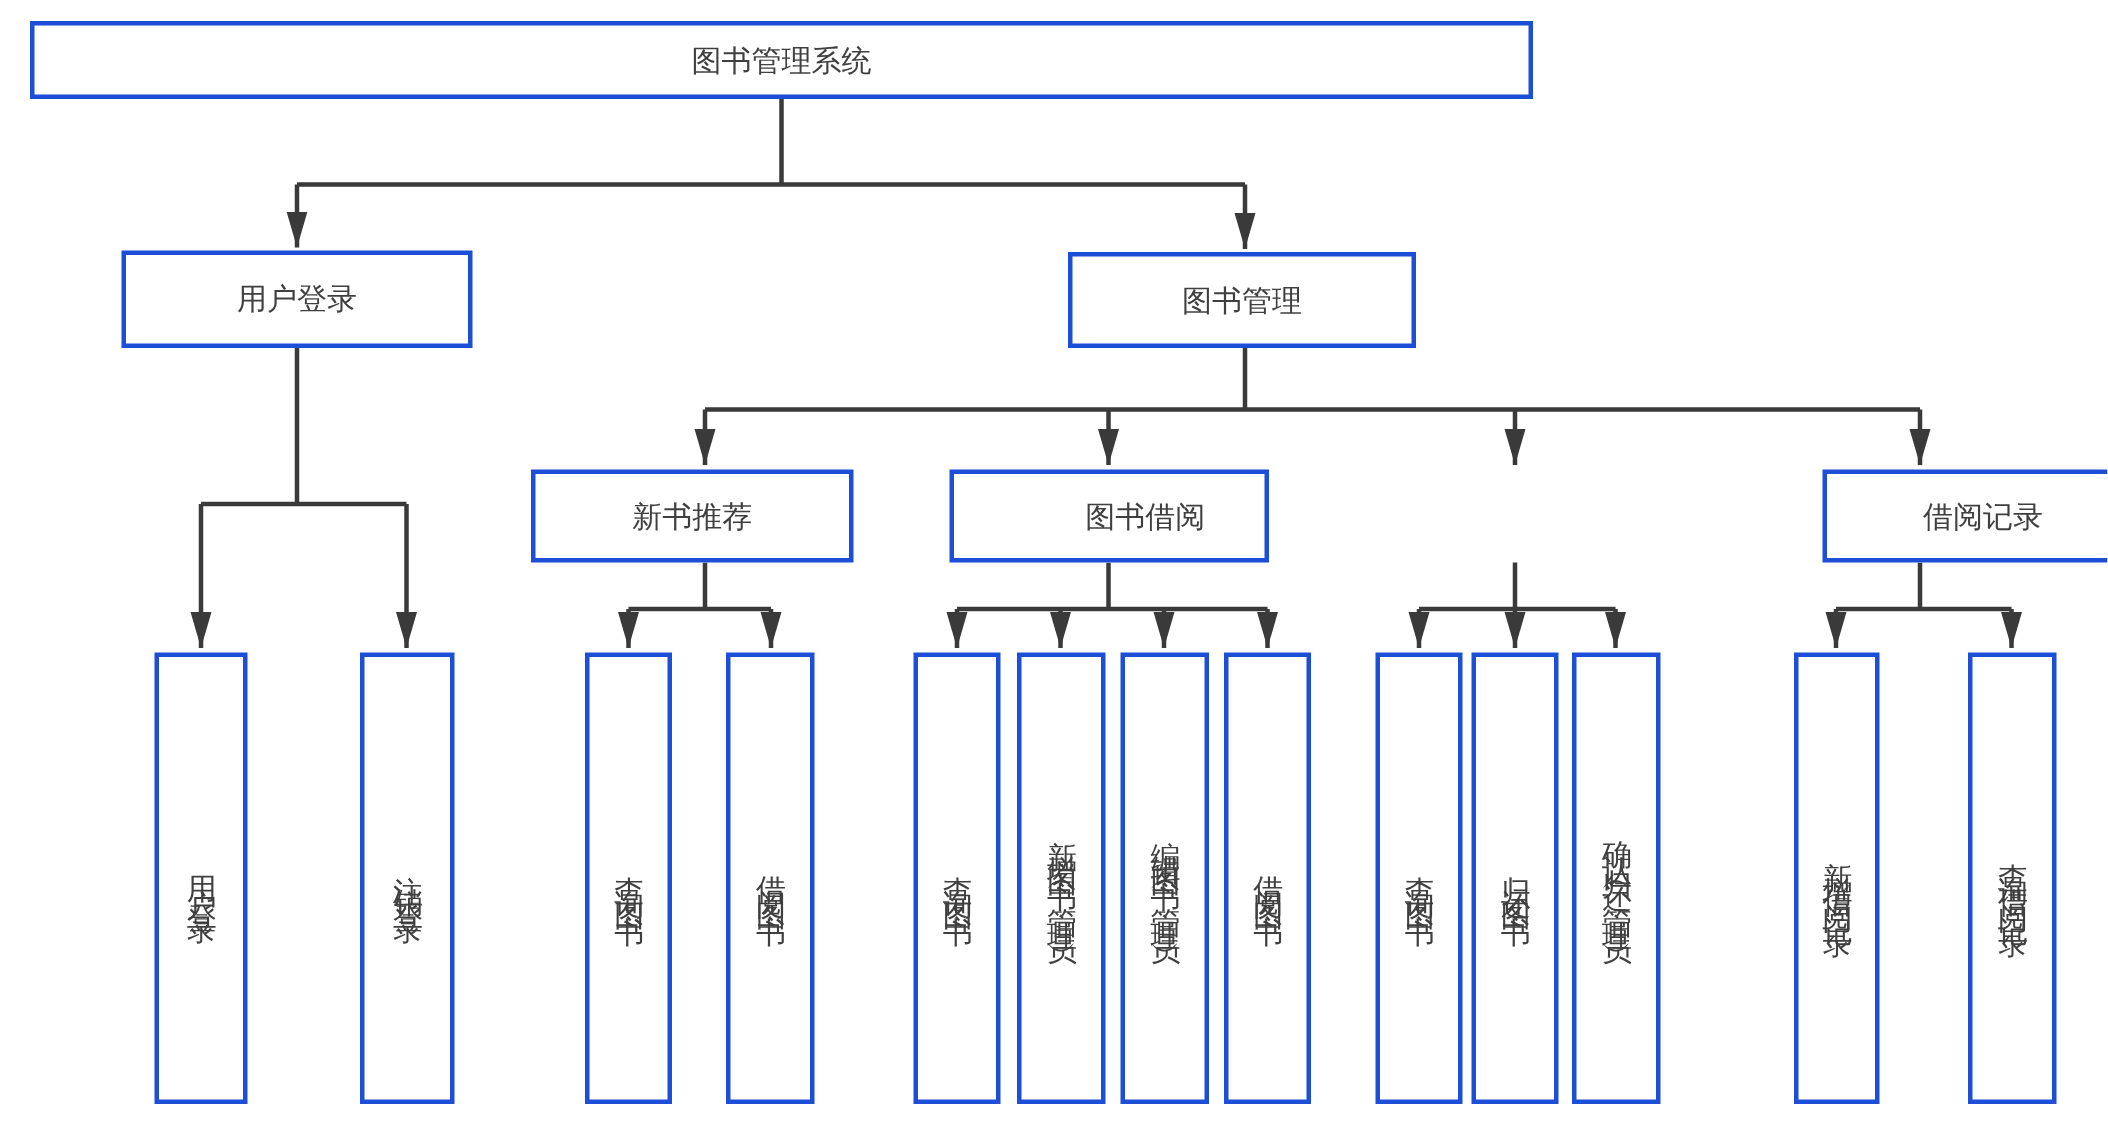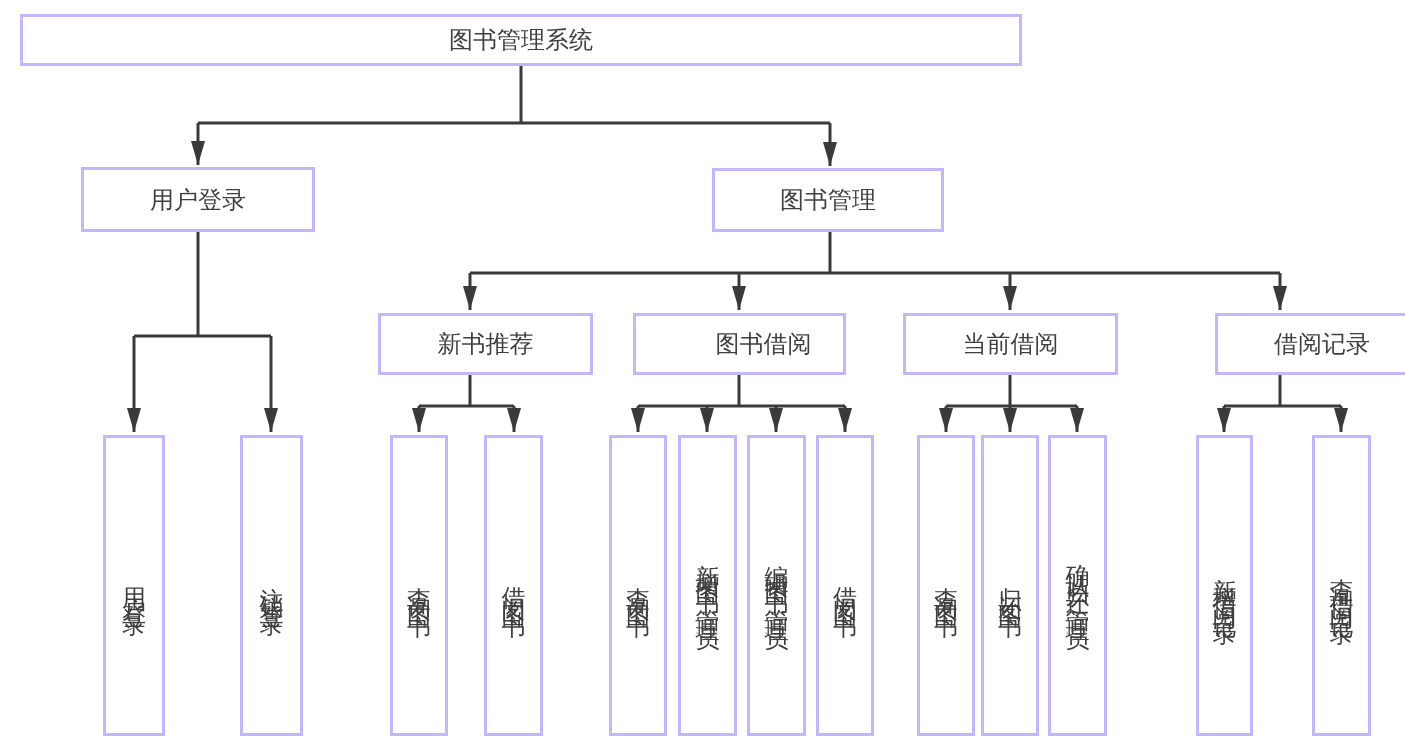--- a/index.html
+++ b/index.html
@@ -9,26 +9,26 @@
     height: 747px;
     background: #ffffff;
     font-family: "Liberation Sans", sans-serif;
     overflow: hidden;
   }
   #connectors { position: absolute; left: 0; top: 0; }
   .node {
     position: absolute;
     box-sizing: border-box;
     background: #ffffff;
-    border: 3px solid #c4b5fd;
+    border: 3px solid #1d4ed8;
     display: flex;
     align-items: center;
     justify-content: center;
     color: #3f3f3f;
-    font-size: 24px;
+    font-size: 20px;
   }
   .node .label { white-space: nowrap; }
   .node.v .label {
     writing-mode: vertical-rl;
     text-orientation: mixed;
     letter-spacing: 9px;
     line-height: 1;
   }
   .watermark {
     position: absolute;
@@ -92,28 +92,25 @@
     <span class="label">图书管理系统</span>
   </div>
 
   <div class="node" style="left:81px; top:167px; width:234px; height:65px;">
     <span class="label">用户登录</span>
   </div>
   <div class="node" style="left:712px; top:168px; width:232px; height:64px;">
     <span class="label">图书管理</span>
   </div>
 
-  <div class="node" style="left:378px; top:313px; width:215px; height:62px;">
+  <div class="node" style="left:354px; top:313px; width:215px; height:62px;">
     <span class="label">新书推荐</span>
   </div>
   <div class="node" style="left:633px; top:313px; width:213px; height:62px;padding-left:48px;">
     <span class="label">图书借阅</span>
-  </div>
-  <div class="node" style="left:903px; top:313px; width:215px; height:62px;">
-    <span class="label">当前借阅</span>
   </div>
   <div class="node" style="left:1173px; top:313px; width:214px; height:62px;margin-left:42px;">
     <span class="label">借阅记录</span>
   </div>
 
   <div class="node v" style="left:103px; top:435px; width:62px; height:301px;">
     <span class="label">用户登录</span>
   </div>
   <div class="node v" style="left:240px; top:435px; width:63px; height:301px;">
     <span class="label">注销登录</span>

